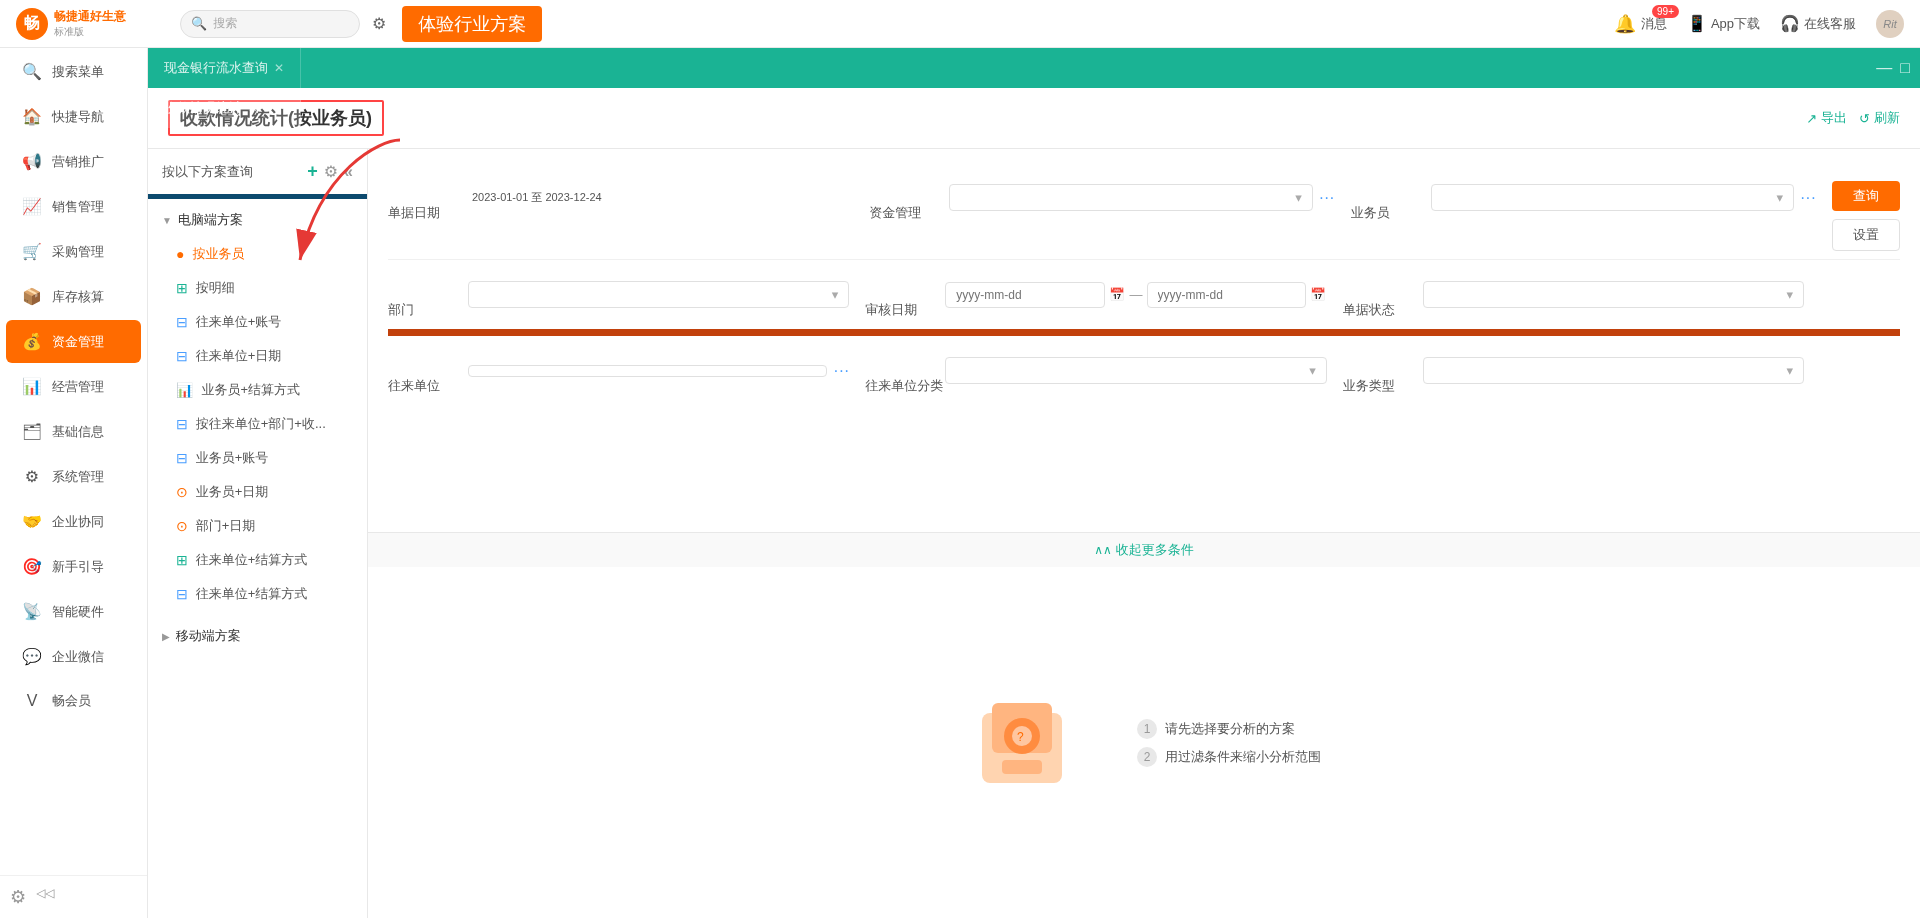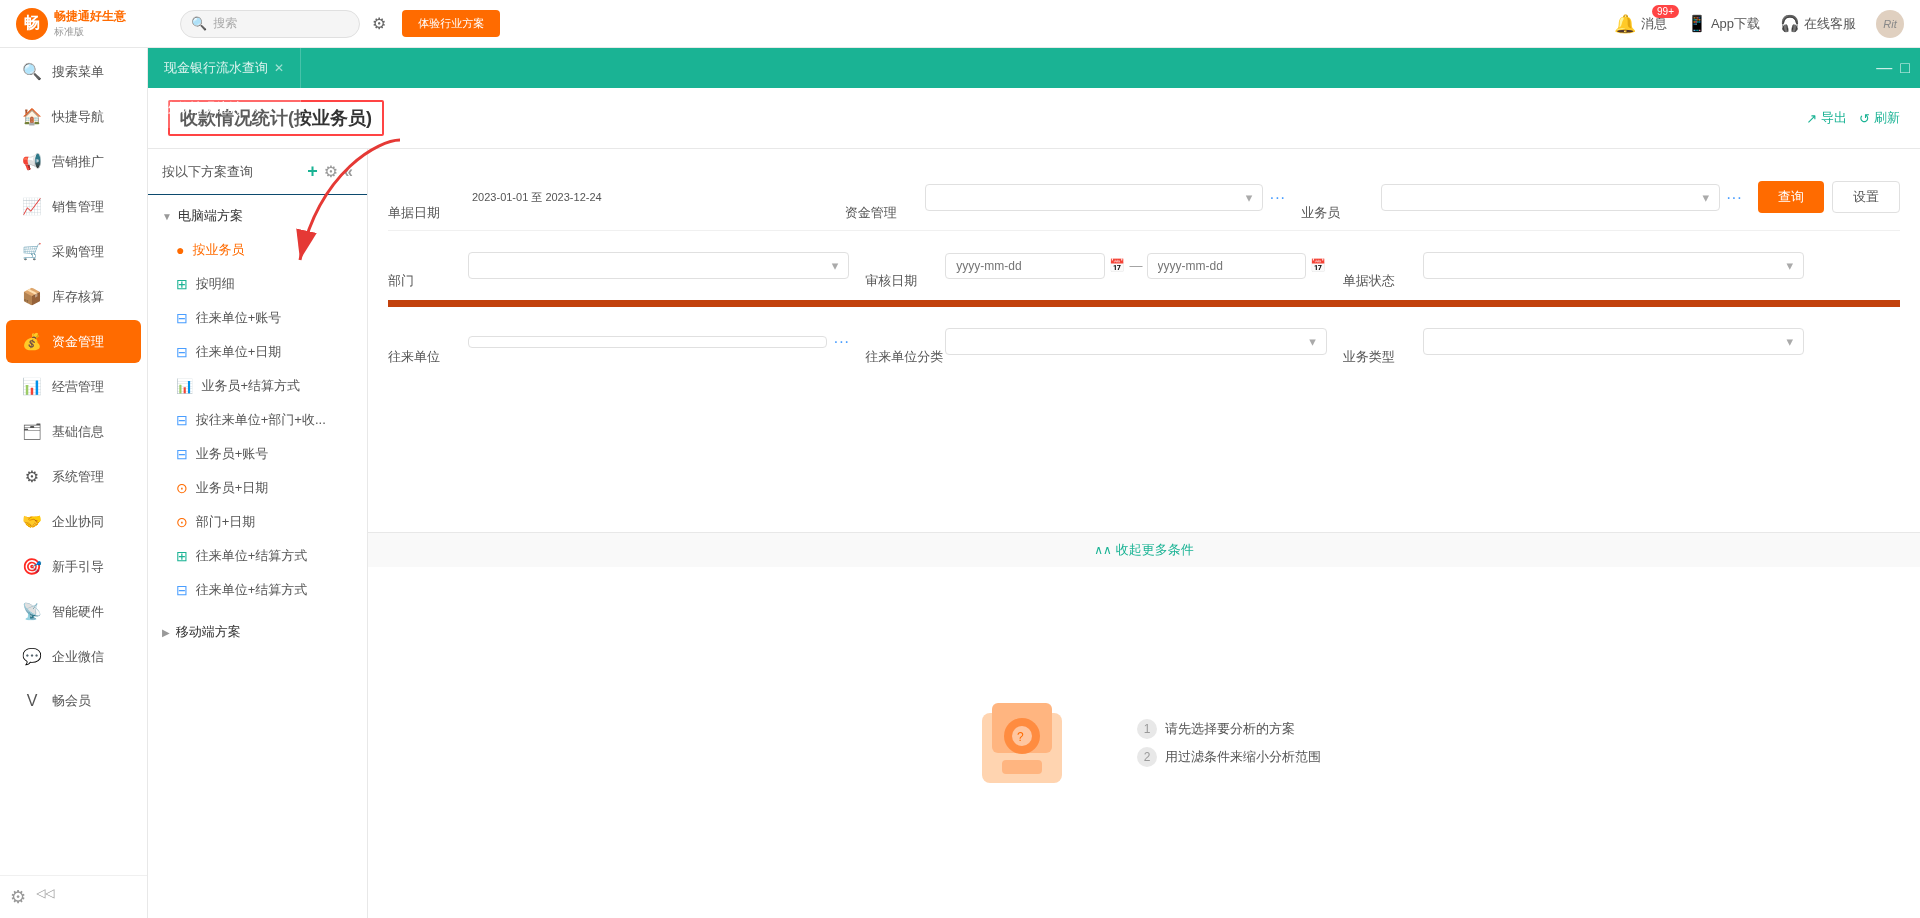--- a/index.html
+++ b/index.html
@@ -29,21 +29,21 @@
       border-radius: 50%;
       display: flex; align-items: center; justify-content: center;
       color: #fff; font-weight: bold; font-size: 16px;
     }
     .header-trial-btn {
       background: #ff6b00;
       color: #fff;
       border: none;
       border-radius: 4px;
       padding: 6px 16px;
-      font-size: 11px;
+      font-size: 18px;
       cursor: pointer;
     }
     .header-actions {
       display: flex;
       align-items: center;
       gap: 20px;
       margin-left: auto;
     }
     .header-action-item {
       display: flex; align-items: center; gap: 4px;
@@ -195,21 +195,21 @@
       border-right: 1px solid #e8e8e8;
       display: flex;
       flex-direction: column;
       overflow-y: auto;
     }
     .scheme-header {
       padding: 12px 14px;
       display: flex;
       align-items: center;
       justify-content: space-between;
-      border-bottom: 1px solid #0c4a6e;
+      border-bottom: 5px solid #0c4a6e;
       font-size: 13px;
       color: #555;
     }
     .scheme-header-actions {
       display: flex; gap: 6px; align-items: center;
     }
     .scheme-btn {
       color: #999; cursor: pointer; font-size: 16px;
     }
     .scheme-group {
@@ -254,21 +254,21 @@
     .date-tab:last-child { border-right: 1px solid #e0e0e0; }
     .date-tab.active {
       background: #ff6b00;
       color: #fff;
       border-color: #ff6b00;
     }
 
     
     .action-buttons {
       display: flex;
-      flex-direction: row;
+      flex-direction: column;
       gap: 8px;
       margin-left: auto;
       align-self: flex-start;
       padding-top: 8px;
     }
     .btn-query {
       background: #ff6b00;
       color: #fff;
       border: none;
       border-radius: 4px;

